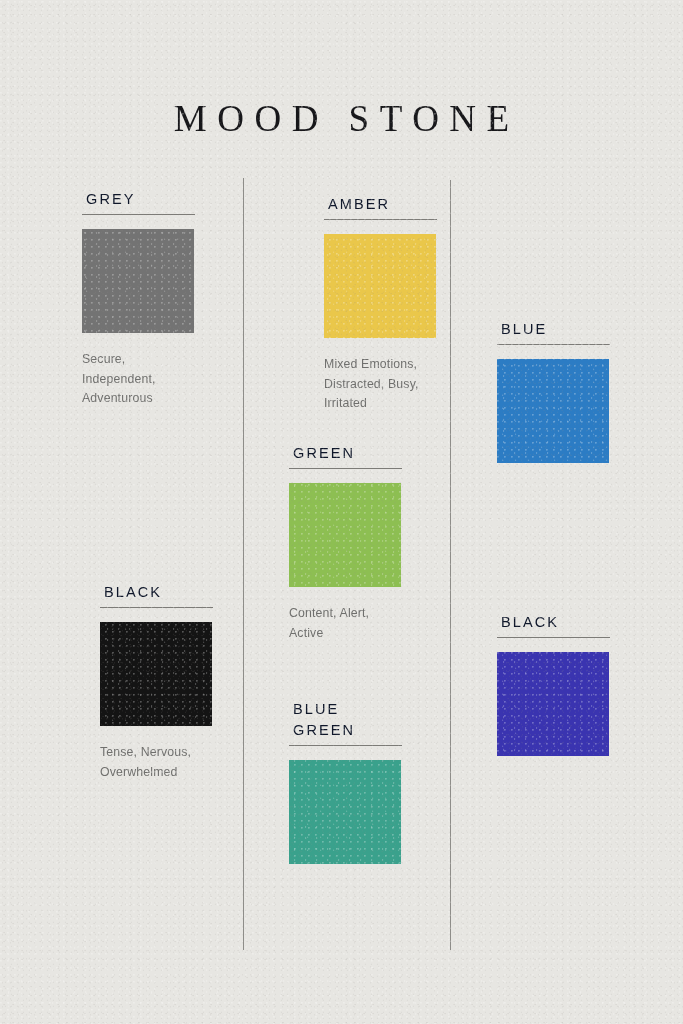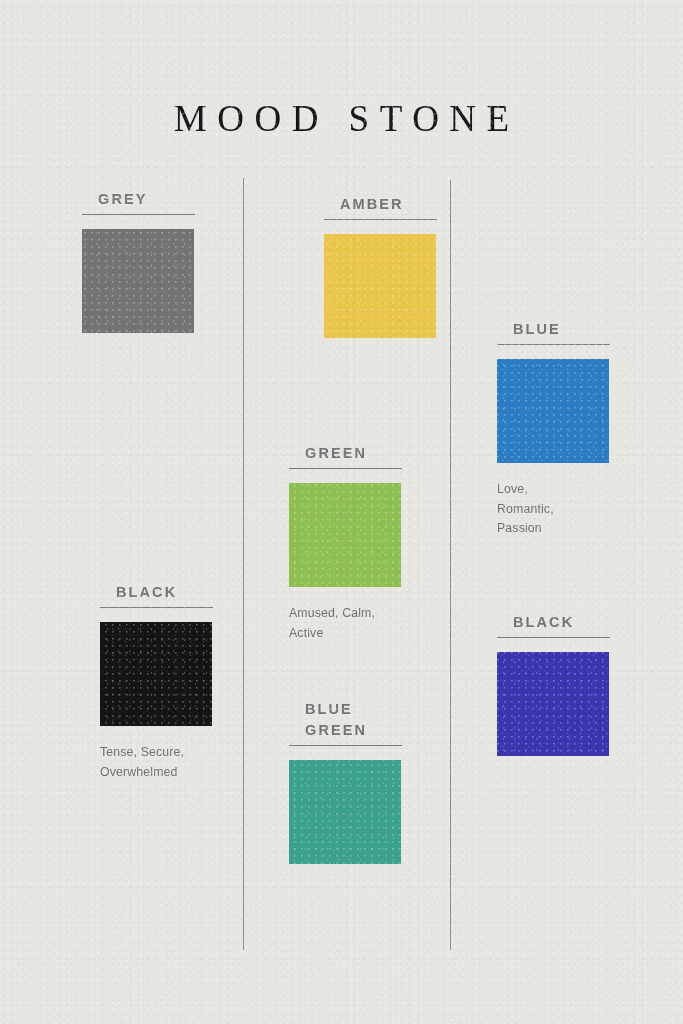--- a/index.html
+++ b/index.html
@@ -63,24 +63,24 @@
   #divider-2 { left: 450px; top: 180px; height: 770px; }
 
   
   .swatch-block {
     position: absolute;
     width: 113px;
   }
   .color-name {
     font-size: 14.5px;
     letter-spacing: 2.1px;
-    color: #737373;
+    color: #0f172a;
     line-height: 21px;
-    margin: 0 0 4px 16px;
-    font-weight: 700;
+    margin: 0 0 4px 4px;
+    font-weight: 400;
     white-space: pre-line;
   }
   .rule {
     width: 113px;
     height: 1px;
     background-color: #7c7b77;
     margin: 0;
   }
   .chip {
     width: 112px;
@@ -116,58 +116,61 @@
 
   <h1 id="title">MOOD STONE</h1>
 
   <div class="divider" id="divider-1"></div>
   <div class="divider" id="divider-2"></div>
 
   <div class="swatch-block" id="block-grey">
     <div class="color-name">GREY</div>
     <div class="rule"></div>
     <div class="chip" style="background-color: rgb(115, 115, 115);"></div>
+    <div class="desc">Secure,
+Independent,
+Adventurous</div>
   </div>
 
   <div class="swatch-block" id="block-black">
     <div class="color-name">BLACK</div>
     <div class="rule"></div>
     <div class="chip" style="background-color: rgb(20, 20, 20);"></div>
-    <div class="desc">Tense, Secure,
+    <div class="desc">Tense, Nervous,
 Overwhelmed</div>
   </div>
 
   <div class="swatch-block" id="block-amber">
     <div class="color-name">AMBER</div>
     <div class="rule"></div>
     <div class="chip" style="background-color: rgb(234, 199, 74);"></div>
+    <div class="desc">Mixed Emotions,
+Distracted, Busy,
+Irritated</div>
   </div>
 
   <div class="swatch-block" id="block-green">
     <div class="color-name">GREEN</div>
     <div class="rule"></div>
     <div class="chip" style="background-color: rgb(141, 191, 82);"></div>
-    <div class="desc">Amused, Calm,
+    <div class="desc">Content, Alert,
 Active</div>
   </div>
 
   <div class="swatch-block two-line" id="block-blue-green">
     <div class="color-name">BLUE
 GREEN</div>
     <div class="rule"></div>
     <div class="chip" style="background-color: rgb(58, 161, 140);"></div>
   </div>
 
   <div class="swatch-block" id="block-blue">
     <div class="color-name">BLUE</div>
     <div class="rule"></div>
     <div class="chip" style="background-color: rgb(44, 124, 196);"></div>
-    <div class="desc">Love,
-Romantic,
-Passion</div>
   </div>
 
   <div class="swatch-block" id="block-violet">
     <div class="color-name">BLACK</div>
     <div class="rule"></div>
     <div class="chip" style="background-color: rgb(58, 52, 176);"></div>
   </div>
 
   <div id="grain"></div>
 </div>

